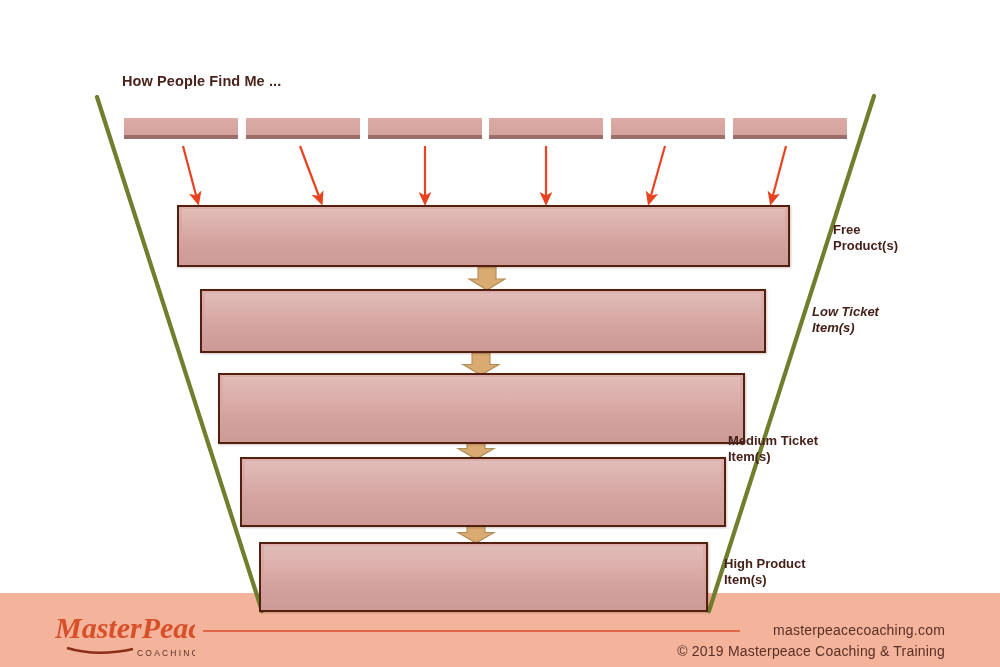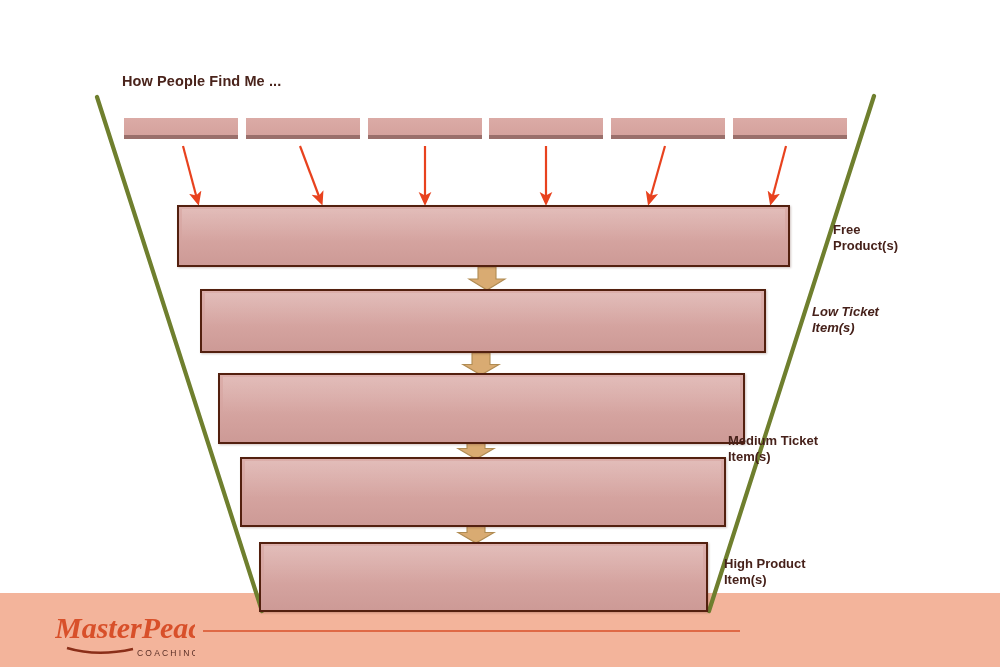--- a/index.html
+++ b/index.html
@@ -185,14 +185,16 @@
     </div>
 
   <svg id="footer-logo" viewBox="0 0 140 52" xmlns="http://www.w3.org/2000/svg">
     <g fill="#d8502a" font-family="'Liberation Serif', serif">
       <text x="0" y="30" font-size="30" font-style="italic" font-weight="bold">MasterPeace</text>
     </g>
     <path d="M12,40 Q42,49 78,41" stroke="#8a2e18" stroke-width="2.4" fill="none"></path>
     <text x="82" y="48" font-size="8.5" letter-spacing="2.2" fill="#5a2f26" font-family="'Liberation Sans', sans-serif">COACHING</text>
   </svg>
 
+  <div id="footer-url">masterpeacecoaching.com</div>
+  <div id="footer-copy">© 2019 Masterpeace Coaching &amp; Training</div>
 
 </div>
 
 </body></html>

